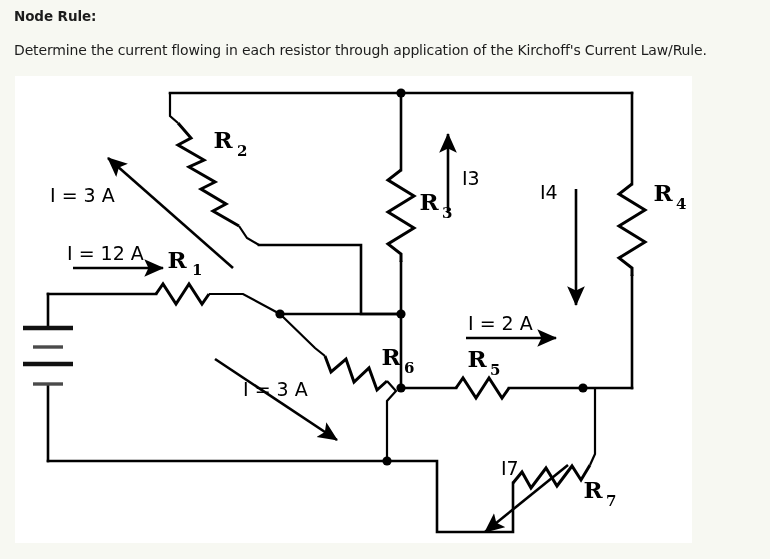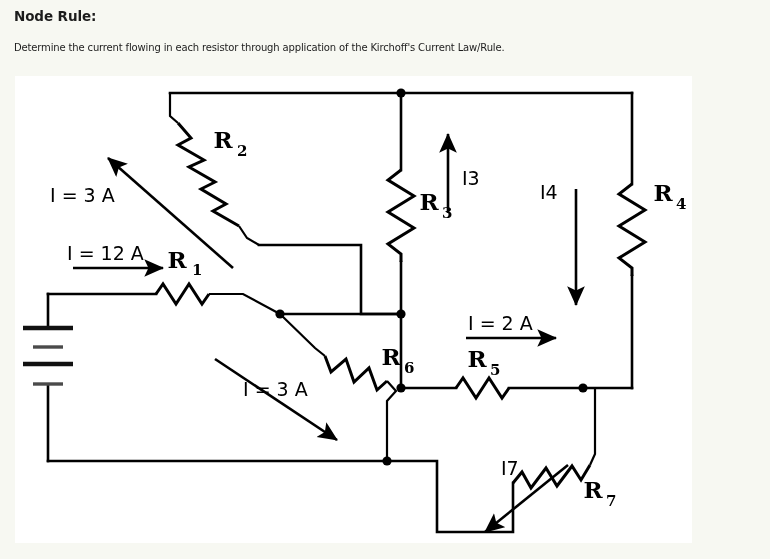--- a/index.html
+++ b/index.html
@@ -28,21 +28,21 @@
     top: 8px;
     font-size: 13.5px;
     font-weight: bold;
     color: #1c1c1c;
     letter-spacing: -0.1px;
   }
   #prompt {
     position: absolute;
     left: 14px;
     top: 42px;
-    font-size: 10px;
+    font-size: 14px;
     font-weight: normal;
     color: #1c1c1c;
     letter-spacing: -0.15px;
     white-space: nowrap;
   }
   #canvas-wrap {
     position: absolute;
     left: 15px;
     top: 76px;
     width: 677px;

